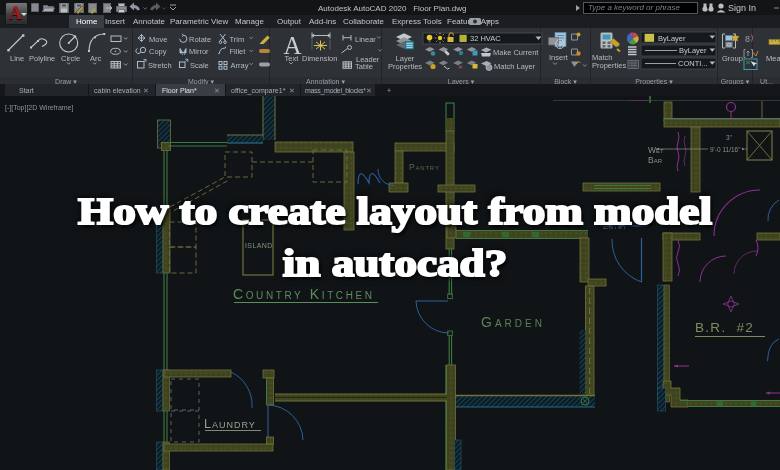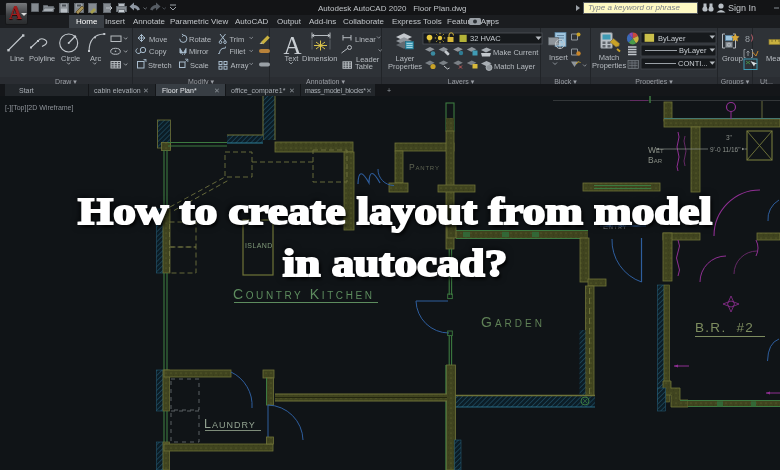--- a/index.html
+++ b/index.html
@@ -6,21 +6,21 @@
   html,body { width:780px; height:470px; overflow:hidden; background:#101417; font-family:"Liberation Sans", sans-serif; }
   #page { position:relative; width:780px; height:470px; }
   .abs { position:absolute; }
 
   
   #titlebar { left:0; top:0; width:780px; height:15px; background:#131416; }
   #logo { left:5px; top:2px; width:23px; height:23px; background:linear-gradient(#77797c,#3e4043 55%,#2a2c2e); border:1px solid #17181a; border-radius:2px; z-index:5; }
   #logo .A { position:absolute; left:3px; top:0px; font-family:"Liberation Serif",serif; font-weight:bold; font-size:18px; color:#9e1d1d; text-shadow:0 1px 1px #200; }
   #logo .dd { position:absolute; right:0px; top:10px; width:0; height:0; border-left:3px solid transparent; border-right:3px solid transparent; border-top:3px solid #dadada; }
   #apptitle { left:318px; top:4px; color:#c0c4c8; font-size:8px; }
-  #searchbox { left:583px; top:2px; width:115px; height:12px; background:#fef9c3; border:1px solid #54585e; color:#7b8088; font-style:italic; font-size:8px; padding-left:4px; line-height:10px; }
+  #searchbox { left:583px; top:2px; width:115px; height:12px; background:#000000; border:1px solid #54585e; color:#7b8088; font-style:italic; font-size:8px; padding-left:4px; line-height:10px; }
   #signin { left:728px; top:3px; color:#c3c7cb; font-size:9px; }
 
   
   #tabrow { left:0; top:15px; width:780px; height:13px; background:#1b1d20; }
   .rtab { position:absolute; top:0; height:13px; line-height:14px; color:#c3c7cb; font-size:8px;margin-left:40px; }
   .rtab.active { background:#3a3f45; color:#ffffff; padding:0 7px; }
 
   
   #ribbon { left:0; top:28px; width:780px; height:56px; background:#2e3237; border-bottom:1px solid #0e1012; }
   .psep { position:absolute; top:0; width:1px; height:56px; background:#212428; }
@@ -101,21 +101,21 @@
   <svg class="abs" id="searcharrow" width="10" height="15" style="left:573px;top:0;">
     <path d="M3,5 l4,3 l-4,3 z" fill="#9ba1a7"></path>
   </svg>
 
   <div class="abs" id="tabrow">
     <div class="rtab active" style="left:29px;">Home</div>
     <div class="rtab" style="left:65px;">Insert</div>
     <div class="rtab" style="left:93px;">Annotate</div>
     <div class="rtab" style="left:130px;">Parametric</div>
     <div class="rtab" style="left:171px;">View</div>
-    <div class="rtab" style="left:195px;">AutoCAD</div>
+    <div class="rtab" style="left:195px;">Manage</div>
     <div class="rtab" style="left:237px;">Output</div>
     <div class="rtab" style="left:269px;">Add-ins</div>
     <div class="rtab" style="left:303px;">Collaborate</div>
     <div class="rtab" style="left:352px;">Express Tools</div>
     <div class="rtab" style="left:407px;">Featured Apps</div>
     <svg width="30" height="13" style="position:absolute;left:467px;top:0;">
         <rect x="2" y="3" width="12" height="7" rx="1.5" fill="#9aa0a6"></rect>
         <circle cx="8" cy="6.5" r="2" fill="#2e3237"></circle>
         <path d="M19,5 l2.5,3 l2.5,-3 z" fill="#9aa0a6"></path>
       </svg>
@@ -164,21 +164,21 @@
     <div class="blabel" style="left:355px;   top:7.5px;">Linear</div>
     <div class="blabel" style="left:356px;   top:21px;margin-top:7px;">Leader</div>
     <div class="blabel" style="left:355px;   top:34.5px;">Table</div>
 
     <div class="blabel" style="left:386px; top:26.5px; width:38px; text-align:center; line-height:8.5px;">Layer<br>Properties</div>
     <div class="blabel" style="left:493px; top:21px;">Make Current</div>
     <div class="blabel" style="left:494px; top:34.5px;">Match Layer</div>
 
     <div class="blabel" style="left:549px; top:26px;">Insert</div>
 
-    <div class="blabel" style="left:592px; top:26px; width:34px; text-align:center; line-height:7.5px;">Match<br>Properties</div>
+    <div class="blabel" style="left:592px; top:26px; width:34px; text-align:left; line-height:7.5px;">Match<br>Properties</div>
 
     <div class="blabel" style="left:722px; top:27px;">Group</div>
     <div class="blabel" style="left:766px; top:26.5px;">Mea</div>
   </div>
   <svg class="abs" id="ribicons" width="780" height="56" style="left:0;top:28px;">
     <g stroke="#c3c8cd" fill="none" stroke-width="1.1">
 
       <path d="M8.5,22 L23,7.5"></path>
       <rect x="7.3" y="21" width="2.4" height="2.4" fill="#c3c8cd" stroke="none"></rect>
       <rect x="22" y="6.3" width="2.4" height="2.4" fill="#c3c8cd" stroke="none"></rect>

